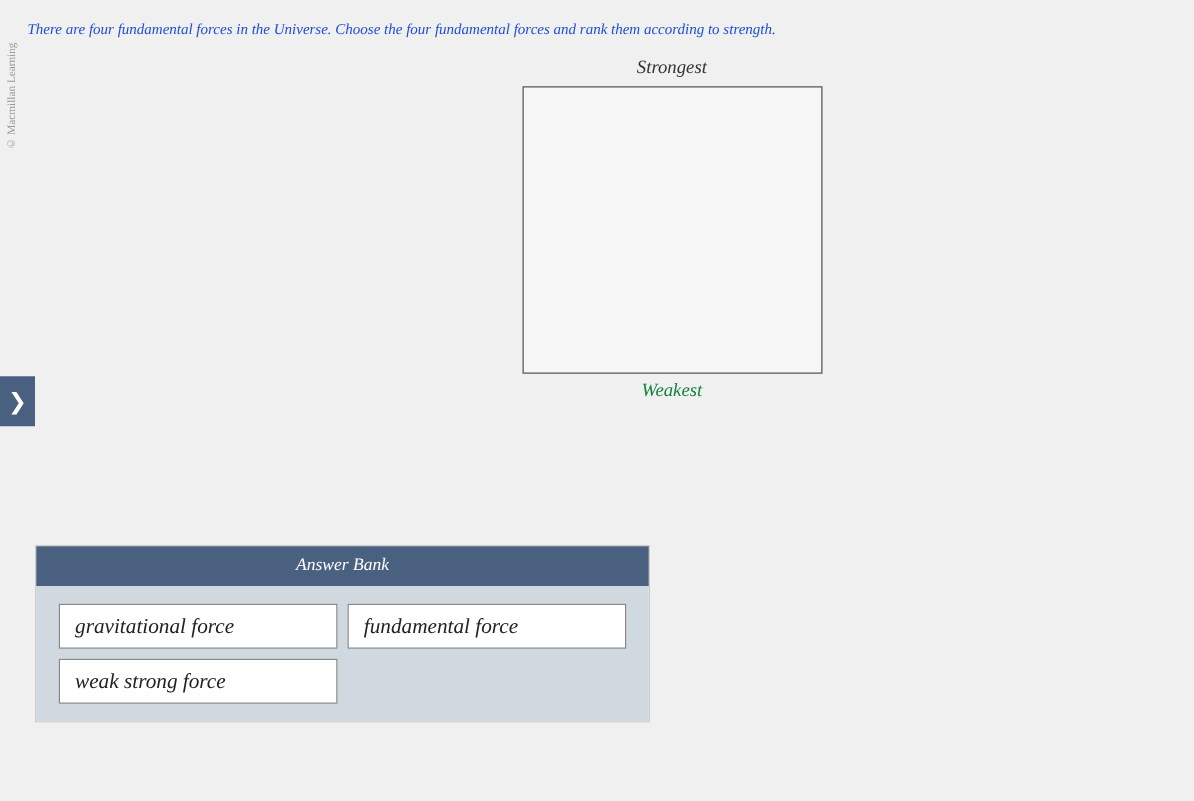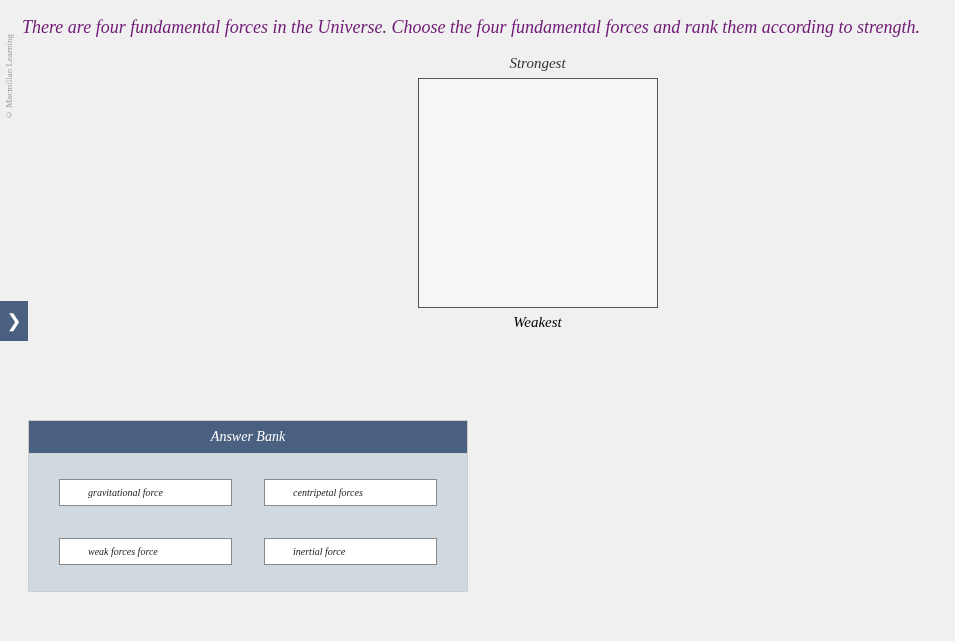--- a/index.html
+++ b/index.html
@@ -18,22 +18,22 @@
     }
 
     .page-container {
       width: 955px;
       height: 641px;
       background-color: #f0f0f0;
       position: relative;
     }
 
     .instructions {
-      font-size: 18px;
-      color: #701a75;
+      font-size: 12px;
+      color: #1d4ed8;
       padding: 14px 16px 8px 22px;
       line-height: 1.5;
       font-style: italic;
     }
 
     .watermark {
       position: absolute;
       left: 0;
       top: 30px;
       writing-mode: vertical-rl;
@@ -55,37 +55,37 @@
 
     .label-strongest {
       font-size: 15px;
       color: #333;
       margin-bottom: 6px;
       font-style: italic;
     }
 
     .label-weakest {
       font-size: 15px;
-      color: #000000;
+      color: #15803d;
       margin-top: 6px;
       font-style: italic;
     }
 
     .drop-box {
       width: 240px;
       height: 230px;
       border: 1.5px solid #555;
       background-color: rgba(255,255,255,0.4);
     }
 
     .answer-bank-container {
       position: absolute;
       left: 28px;
-      top: 420px;
-      width: 440px;
+      top: 436px;
+      width: 492px;
       background-color: white;
       border: 1px solid #ccc;
     }
 
     .answer-bank-header {
       background-color: #4a6080;
       color: white;
       text-align: center;
       padding: 8px 0;
       font-size: 14px;
@@ -96,24 +96,24 @@
       display: grid;
       grid-template-columns: 1fr 1fr;
       gap: 0;
       padding: 10px 14px;
       background-color: #d0d8e0;
     }
 
     .answer-item {
       background-color: white;
       border: 1px solid #888;
-      padding: 7px 28px;
-      font-size: 10px;
+      padding: 7px 12px;
+      font-size: 17px;
       color: #222;
-      margin: 16px;
+      margin: 4px;
       cursor: grab;
       display: inline-block;
       font-style: italic;
     }
 
     .nav-arrow {
       position: absolute;
       left: 0;
       top: 50%;
       transform: translateY(-50%);
@@ -140,23 +140,22 @@
   <div class="ranking-area">
     <span class="label-strongest">Strongest</span>
     <div class="drop-box"></div>
     <span class="label-weakest">Weakest</span>
   </div>
 
   <div class="answer-bank-container">
     <div class="answer-bank-header">Answer Bank</div>
     <div class="answer-bank-grid">
       <span class="answer-item">gravitational force</span>
-      <span class="answer-item">centripetal forces</span>
-      <span class="answer-item">weak forces force</span>
-      <span class="answer-item">inertial force</span>
+      <span class="answer-item">fundamental force</span>
+      <span class="answer-item">weak strong force</span>
     </div>
   </div>
 
   <div class="nav-arrow">
     <span>❯</span>
   </div>
 
 </div>
 
 </body></html>

